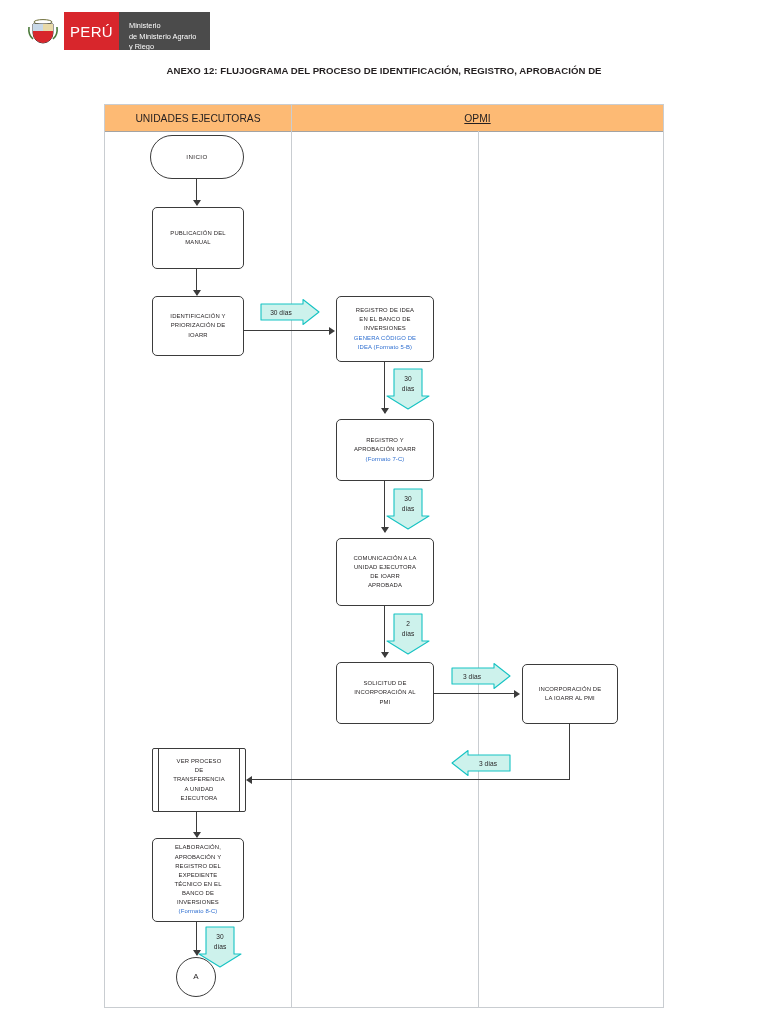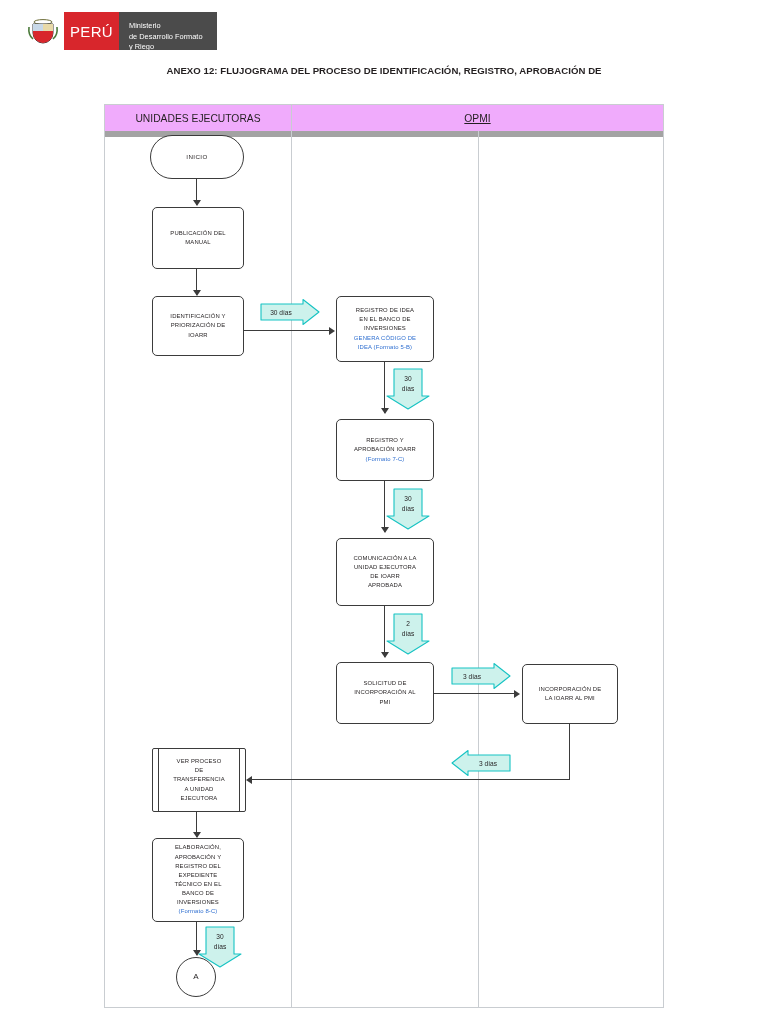--- a/index.html
+++ b/index.html
@@ -72,22 +72,22 @@
     left: 104px;
     top: 104px;
     width: 560px;
     height: 904px;
     border: 1px solid #c9cdd1;
     box-sizing: border-box;
   }
   .lane-header-row {
     display: flex;
     height: 26px;
-    background: #f0abfc;
-    border-bottom: 6px solid #a3a3a3;
+    background: #fdba74;
+    border-bottom: 1px solid #a3a3a3;
   }
   .lane-head {
     display: flex;
     align-items: center;
     justify-content: center;
     font-size: 10.3px;
     color: #231f20;
     box-sizing: border-box;
     height: 100%;
   }
@@ -208,21 +208,21 @@
       <path d="M7 10 h10 v7 h-10 z" fill="#c8d8e8"></path>
       <path d="M17 10 h10 v7 h-10 z" fill="#e8d9a8"></path>
       <path d="M7 17 h20 v2 a10 10 0 0 1 -10 10 a10 10 0 0 1 -10 -10 z" fill="#d8262c"></path>
       <path d="M3 13 q-1 8 4 12" fill="none" stroke="#4a7a3a" stroke-width="1.6"></path>
       <path d="M31 13 q1 8 -4 12" fill="none" stroke="#4a7a3a" stroke-width="1.6"></path>
     </svg>
   </div>
   <div id="peru-block">PERÚ</div>
   <div id="ministry-block">
     <span>Ministerio</span>
-    <span>de Desarrollo Formato</span>
+    <span>de Ministerio Agrario</span>
     <span>y Riego</span>
   </div>
 </div>
 
 <div id="doc-title">
   <div>ANEXO 12: FLUJOGRAMA DEL PROCESO DE IDENTIFICACIÓN, REGISTRO, APROBACIÓN DE</div>
 </div>
 
 <div id="lane-frame">
   <div class="lane-header-row">

